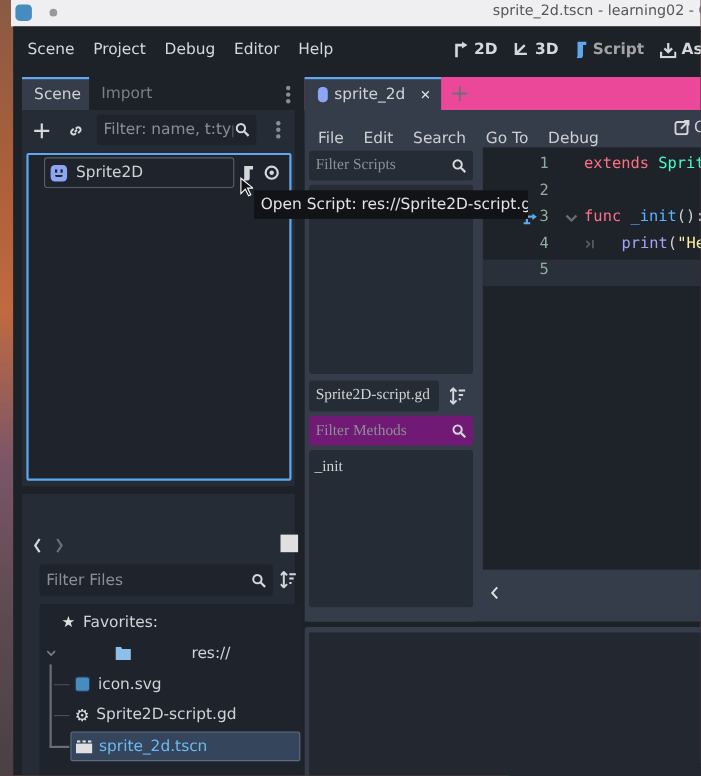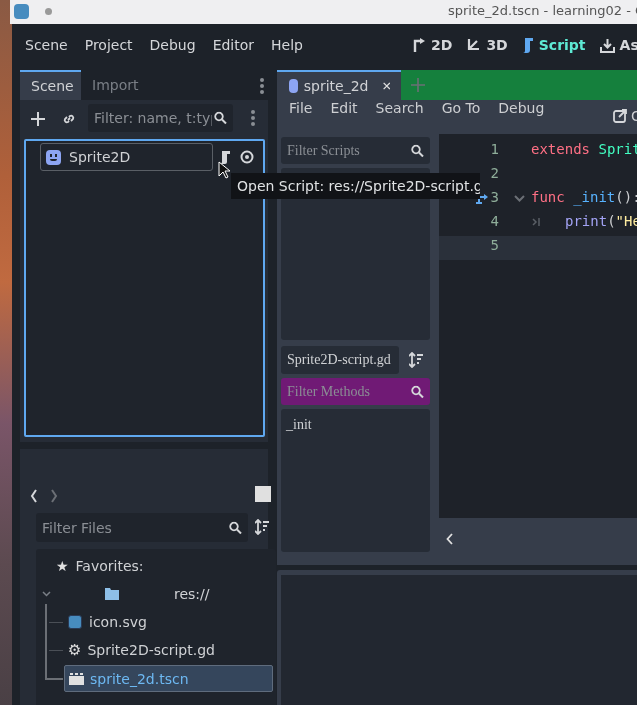--- a/index.html
+++ b/index.html
@@ -9,21 +9,21 @@
 .titlebar{position:absolute;left:10px;top:0;width:627px;height:24px;background:#efeff1;color:#555;font-size:13px}
 .titlebar .appicon{position:absolute;left:4px;top:4px;width:15px;height:15px;background:#478cbf;border-radius:4px}
 .titlebar .dot{position:absolute;left:35px;top:8px;width:7px;height:7px;border-radius:50%;background:#999}
 .titlebar .title{position:absolute;left:438px;top:3px;white-space:nowrap}
 .editor{position:absolute;left:12px;top:24px;width:625px;height:681px;background:#1d2229}
 .menubar{position:absolute;left:0;top:0;width:625px;height:42px;display:flex;align-items:center}
 .menubar .menu{padding:0 7px;margin-left:3px;font-size:14px;color:#d5d7da;cursor:pointer}
 .menubar .menu:first-child{margin-left:6px}
 .mainscreen{position:absolute;left:400px;top:0;height:42px;display:flex;align-items:center;font-weight:bold;font-size:14px;white-space:nowrap}
 .mainscreen .ms{display:flex;align-items:center;margin-right:14px;color:#d5d7da}
-.mainscreen .ms.active{color:#5eead4}
+.mainscreen .ms.active{color:#a3a3a3}
 .mainscreen svg{margin-right:5px}
 .dock{position:absolute;background:#262c36}
 .tabbar{position:absolute;left:0;top:0;right:0;height:30px;background:#1d2229;display:flex}
 .tab{height:30px;padding:0 11px;display:flex;align-items:center;font-size:14px;color:#7a7f86;cursor:pointer}
 .tab.active{background:#363d4a;color:#d0d2d5;border-top:2px solid #5fa8f0}
 .kebab{position:absolute;right:4px;top:8px;width:4px;height:16px;display:flex;flex-direction:column;justify-content:space-between}
 .kebab i{width:4px;height:4px;border-radius:50%;background:#8a8e94;display:block}
 .field{position:absolute;background:#1f242c;border-radius:3px;color:#8b8f95;font-size:14px;display:flex;align-items:center;padding-left:6px;white-space:nowrap;overflow:hidden}
 .field.val{color:#d0d2d5}
 .field .mag{position:absolute;right:6px;top:50%;transform:translateY(-50%)}
@@ -200,35 +200,35 @@
         <svg width="15" height="12" viewBox="0 0 15 12" style="margin-right:6px;">
             <rect x="0" y="3" width="15" height="9" fill="#e0e0e0"></rect>
             <path d="M1 0h3v2H1zM6 0h3v2H6zM11 0h3v2h-3z" fill="#e0e0e0"></path>
           </svg>
         <span style="color:#6db8f2;">sprite_2d.tscn</span>
       </div>
     </div>
   </div>
 
   <div class="dock" style="left:265px;top:46px;width:360px;height:495px;background:#363d4a;">
-    <div class="tabbar" style="background:#15803d;">
+    <div class="tabbar" style="background:#ec4899;">
       <div class="tab active" style="width:124px;padding-left:12px;">
         <span style="display:inline-block;width:14px;height:14px;background:#8da5f3;border-radius:4px;margin-right:6px;"></span>
         <span>sprite_2d</span>
         <svg width="12" height="12" viewBox="0 0 12 12" style="margin-left:14px;">
             <path d="M1 1l10 10M11 1L1 11" stroke="#e0e0e0" stroke-width="2"></path>
           </svg>
       </div>
       <div class="tab" style="padding:0 10px;">
         <svg width="14" height="14" viewBox="0 0 14 14">
             <path d="M7 0v14M0 7h14" stroke="#6b6f75" stroke-width="1.6"></path>
           </svg>
       </div>
     </div>
-    <div style="position:absolute;left:0;top:30px;height:34px;width:360px;display:flex;align-items:flex-start;padding-left:12px;background:#363d4a;">
+    <div style="position:absolute;left:0;top:30px;height:34px;width:360px;display:flex;align-items:flex-end;padding-left:12px;background:#363d4a;">
       <div style="margin-right:18px;">File</div>
       <div style="margin-right:18px;">Edit</div>
       <div style="margin-right:18px;">Search</div>
       <div style="margin-right:18px;">Go To</div>
       <div>Debug</div>
       <div style="position:absolute;left:336px;top:8px;display:flex;align-items:center;white-space:nowrap;">
         <svg width="14" height="14" viewBox="0 0 14 14" style="margin-right:4px;">
             <rect x="1" y="2" width="11" height="11" rx="2" stroke="#d5d7da" stroke-width="1.8" fill="none"></rect>
             <path d="M6 8l7-7M9 1h4v4" stroke="#d5d7da" stroke-width="1.8" fill="none"></path>
           </svg>

